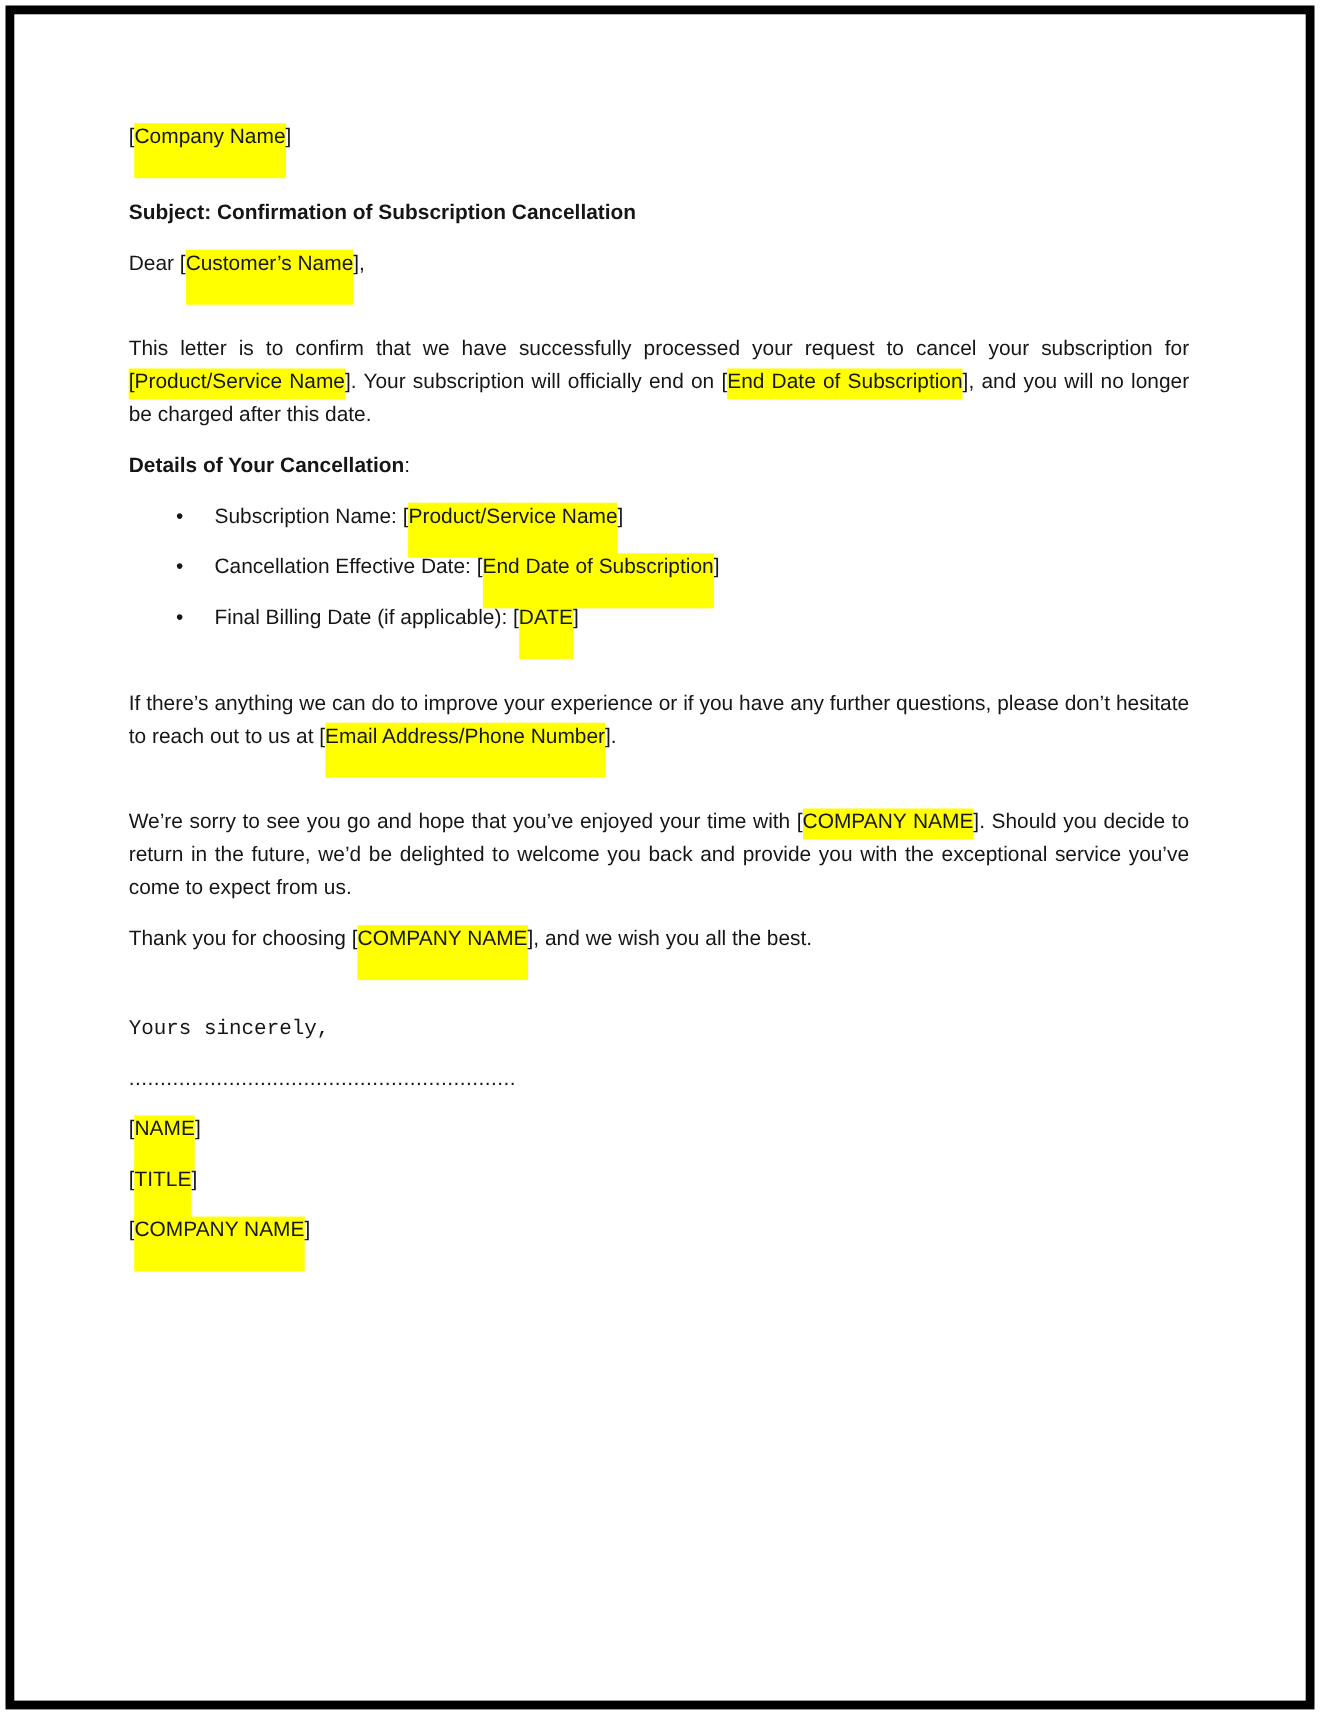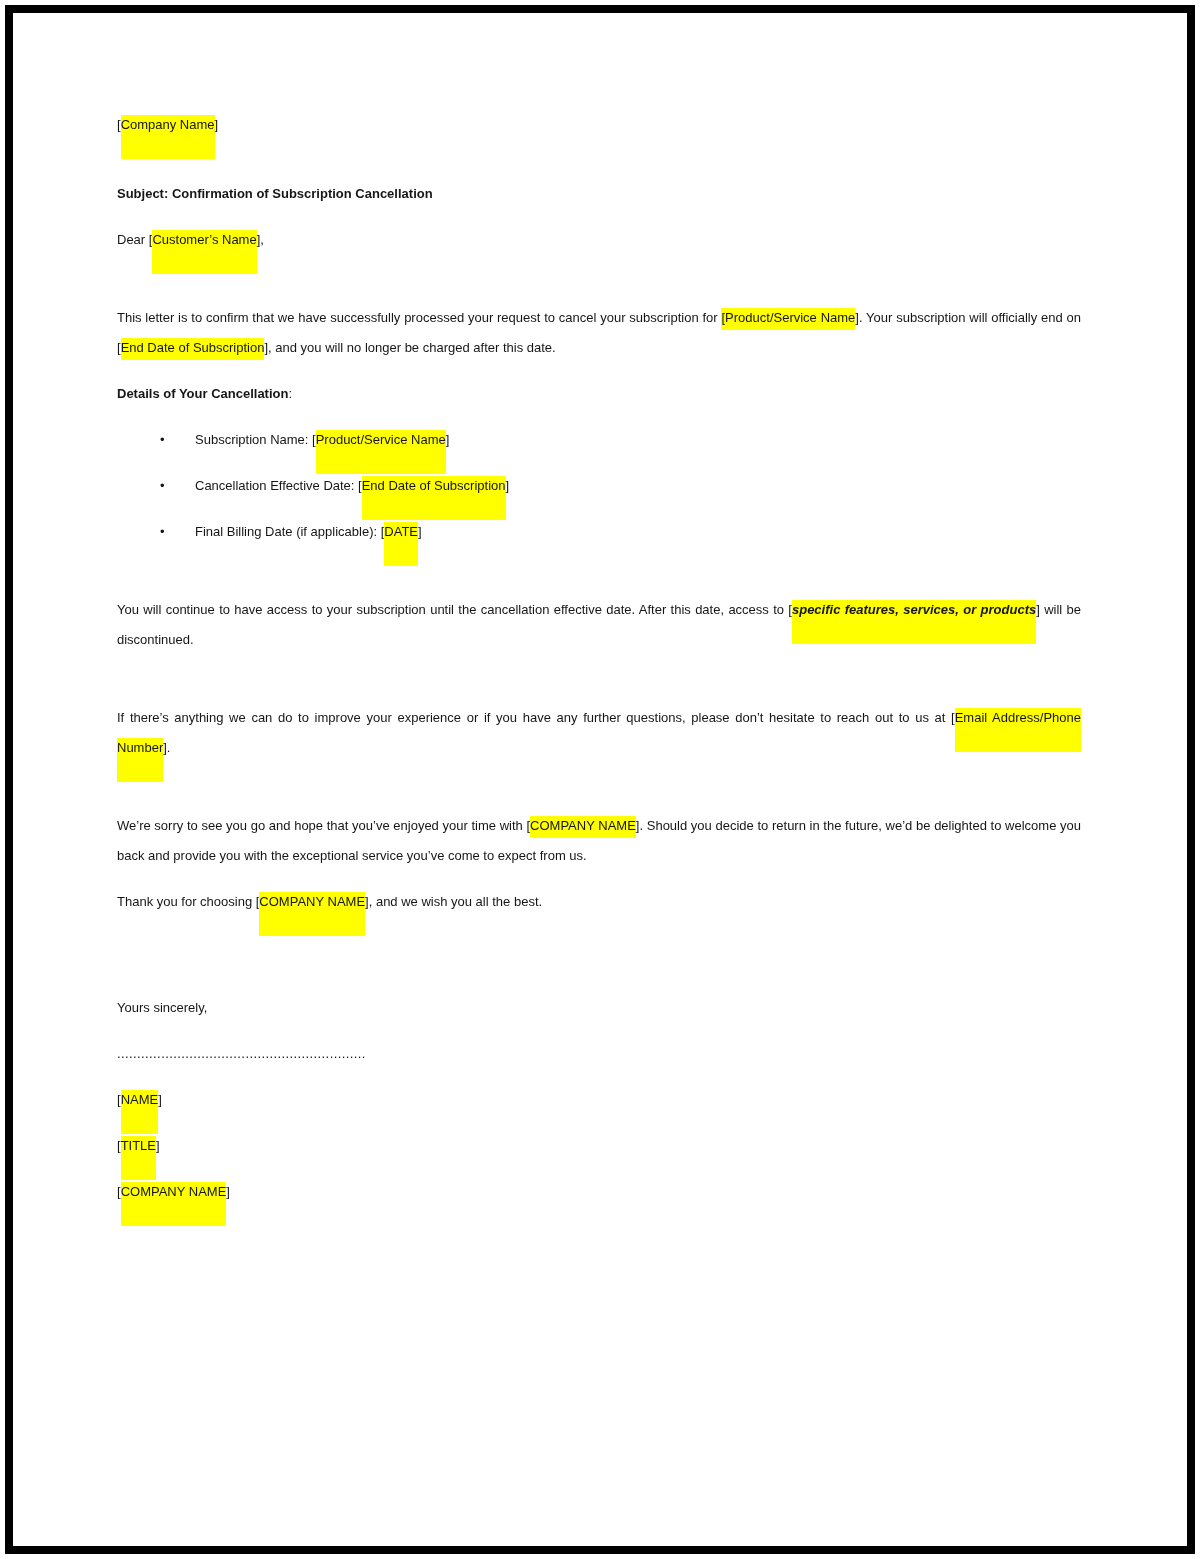--- a/index.html
+++ b/index.html
@@ -15,26 +15,26 @@
   .sheet {
     position: absolute;
     left: 5px; top: 5px; right: 5px; bottom: 5px;
     border: 8px solid #000000;
     background: #ffffff;
     box-sizing: border-box;
   }
   .content {
     padding: 97px 0 0 104px;
     width: 964px;
-    font-size: 13px;
+    font-size: 19px;
     line-height: 30px;
   }
   p { margin: 0 0 16px 0; }
   .gap-top    { margin-top: 39px; }
-  .gap-top-lg { margin-top: 76px; }
+  .gap-top-lg { margin-top: 51px; font-family: Liberation Mono, monospace; }
   .justify    { text-align: justify; margin-top: 48px; }
   .bullet { position: relative; padding-left: 78px; }
   .bullet .marker { position: absolute; left: 43px; top: 0; }
   
   .hl {
     background: #ffff00;
     padding: 2px 0 5px 0;
     box-decoration-break: clone;
     -webkit-box-decoration-break: clone;
   }
@@ -62,21 +62,20 @@
     <p class="bullet">
       <span class="marker">•</span><span><span>Subscription Name: [</span><span class="hl hl-tall">Product/Service Name</span><span>]</span></span>
     </p>
     <p class="bullet">
       <span class="marker">•</span><span><span>Cancellation Effective Date: [</span><span class="hl hl-tall">End Date of Subscription</span><span>]</span></span>
     </p>
     <p class="bullet">
       <span class="marker">•</span><span><span>Final Billing Date (if applicable): [</span><span class="hl hl-tall">DATE</span><span>]</span></span>
     </p>
 
-    <p class="justify"><span>You will continue to have access to your subscription until the cancellation effective date. After this date, access to [</span><span class="hl hl-tall b i">specific features, services, or products</span><span>] will be discontinued.</span></p>
 
     <p class="justify"><span>If there’s anything we can do to improve your experience or if you have any further questions, please don’t hesitate to reach out to us at [</span><span class="hl hl-tall">Email Address/Phone Number</span><span>].</span></p>
 
     <p class="justify"><span>We’re sorry to see you go and hope that you’ve enjoyed your time with [</span><span class="hl">COMPANY NAME</span><span>]. Should you decide to return in the future, we’d be delighted to welcome you back and provide you with the exceptional service you’ve come to expect from us.</span></p>
 
     <p><span>Thank you for choosing [</span><span class="hl hl-tall">COMPANY NAME</span><span>], and we wish you all the best.</span></p>
 
     <p class="gap-top-lg"><span>Yours sincerely,</span></p>
 
     <p class="dots"><span>..............................................................</span></p>

